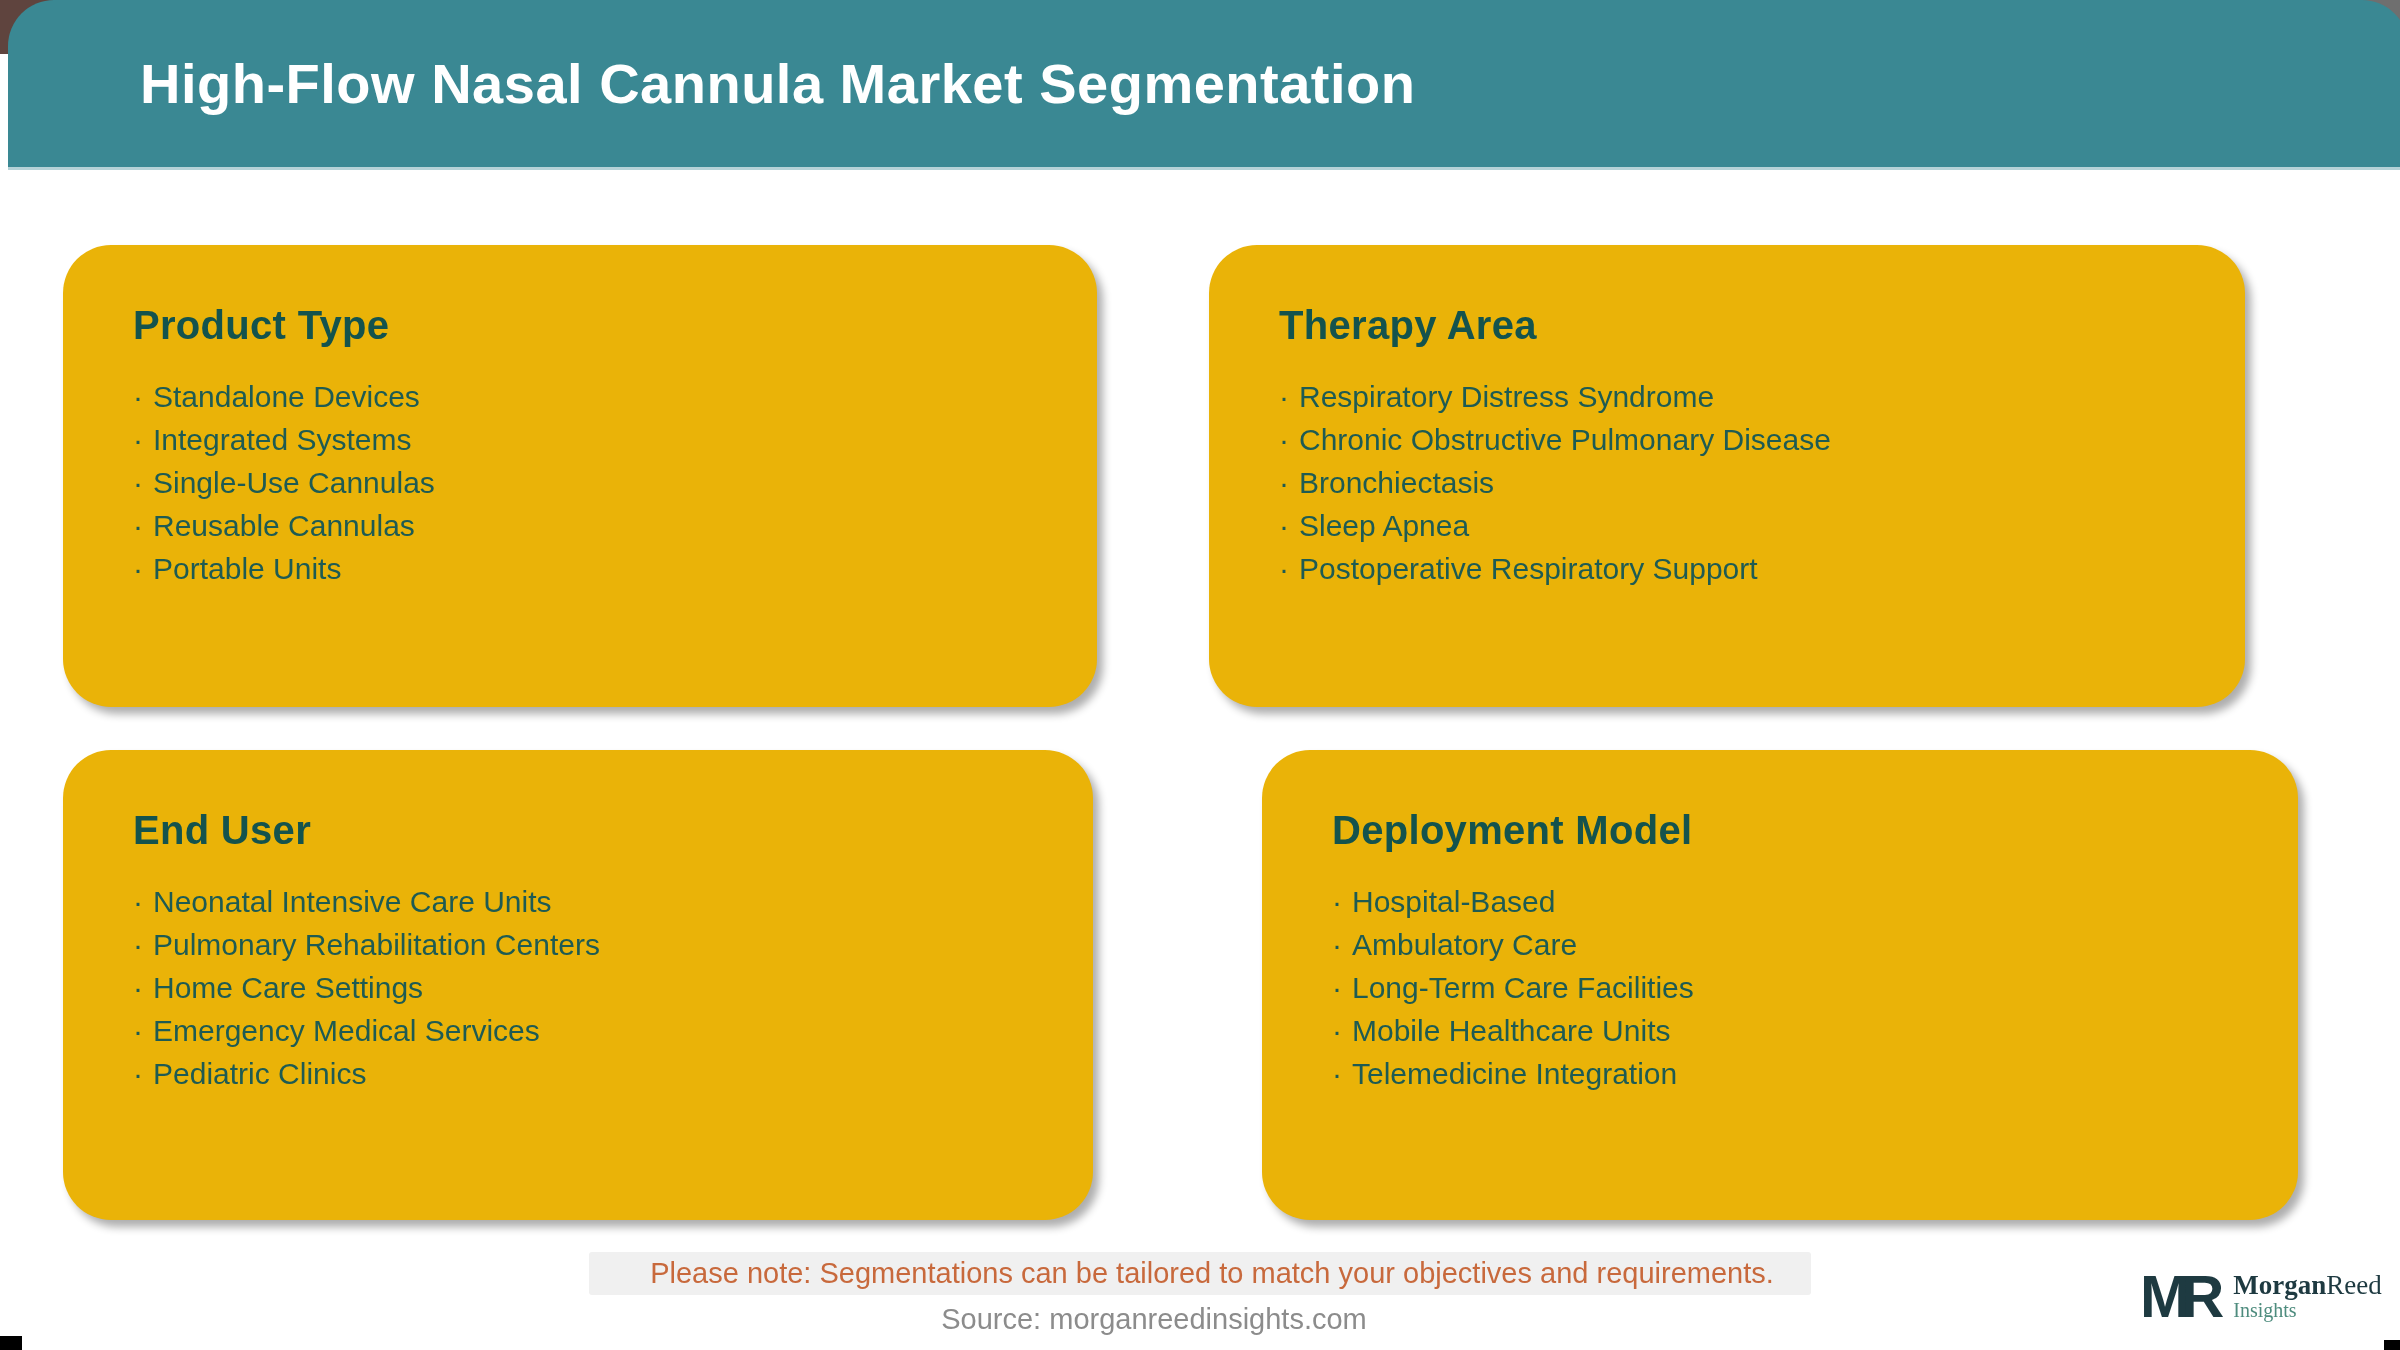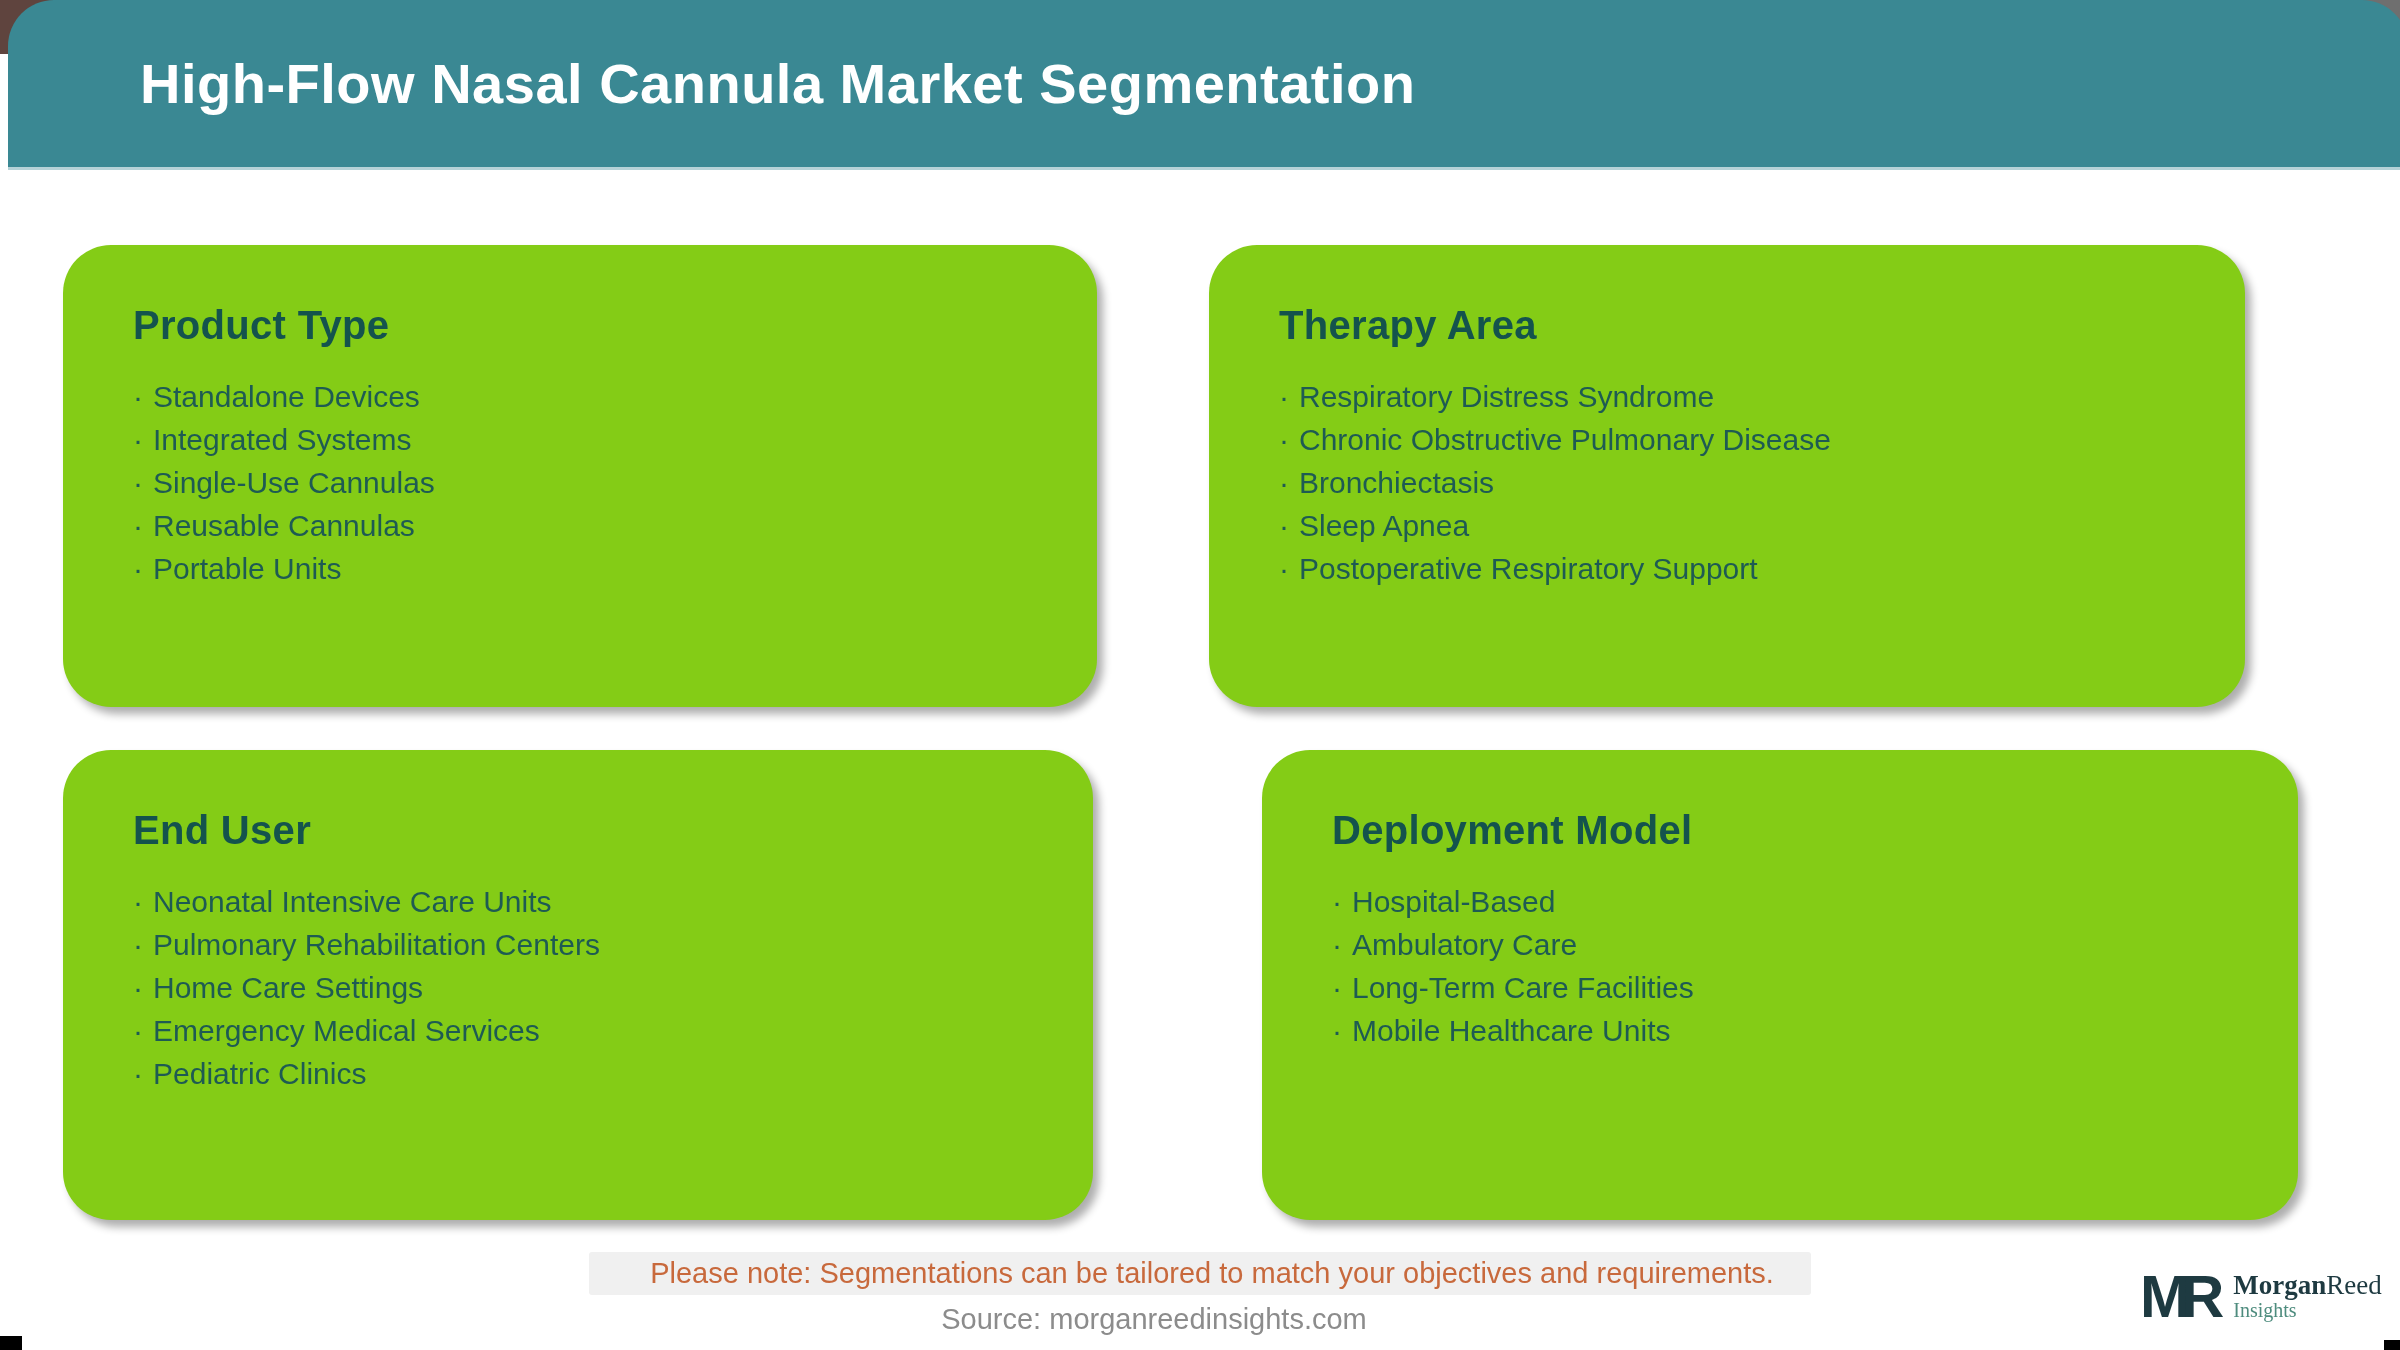--- a/index.html
+++ b/index.html
@@ -21,21 +21,21 @@
     border-bottom: 3px solid #b5d2d7;
     display: flex; align-items: center; z-index: 1;
   }
   .header h1 {
     margin-left: 132px; color: #ffffff; font-size: 56px; font-weight: 700;
     letter-spacing: 0.5px;
   }
 
   
   .card {
-    position: absolute; background: #84cc16; border-radius: 48px;
+    position: absolute; background: #eab308; border-radius: 48px;
     box-shadow: 6px 7px 8px rgba(0,0,0,0.32);
     padding: 56px 60px 0 70px; z-index: 1;
   }
   .card.c0 { left: 63px;   top: 245px; width: 1034px; height: 462px; }
   .card.c1 { left: 1209px; top: 245px; width: 1036px; height: 462px; }
   .card.c2 { left: 63px;   top: 750px; width: 1030px; height: 470px; }
   .card.c3 { left: 1262px; top: 750px; width: 1036px; height: 470px; }
   .card h2 {
     color: #14534d; font-size: 40px; font-weight: 700; line-height: 48px;
     margin-bottom: 26px; letter-spacing: 0.3px;
@@ -113,20 +113,21 @@
   </ul>
 </div>
 
 <div class="card c3">
   <h2>Deployment Model</h2>
   <ul>
     <li><span class="bullet">·</span><span>Hospital-Based</span></li>
     <li><span class="bullet">·</span><span>Ambulatory Care</span></li>
     <li><span class="bullet">·</span><span>Long-Term Care Facilities</span></li>
     <li><span class="bullet">·</span><span>Mobile Healthcare Units</span></li>
+    <li><span class="bullet">·</span><span>Telemedicine Integration</span></li>
   </ul>
 </div>
 
 <div class="note-bar">
   <span>Please note: Segmentations can be tailored to match your objectives and requirements.</span>
 </div>
 
 <div class="source-line">Source: morganreedinsights.com</div>
 
 <div class="logo">

